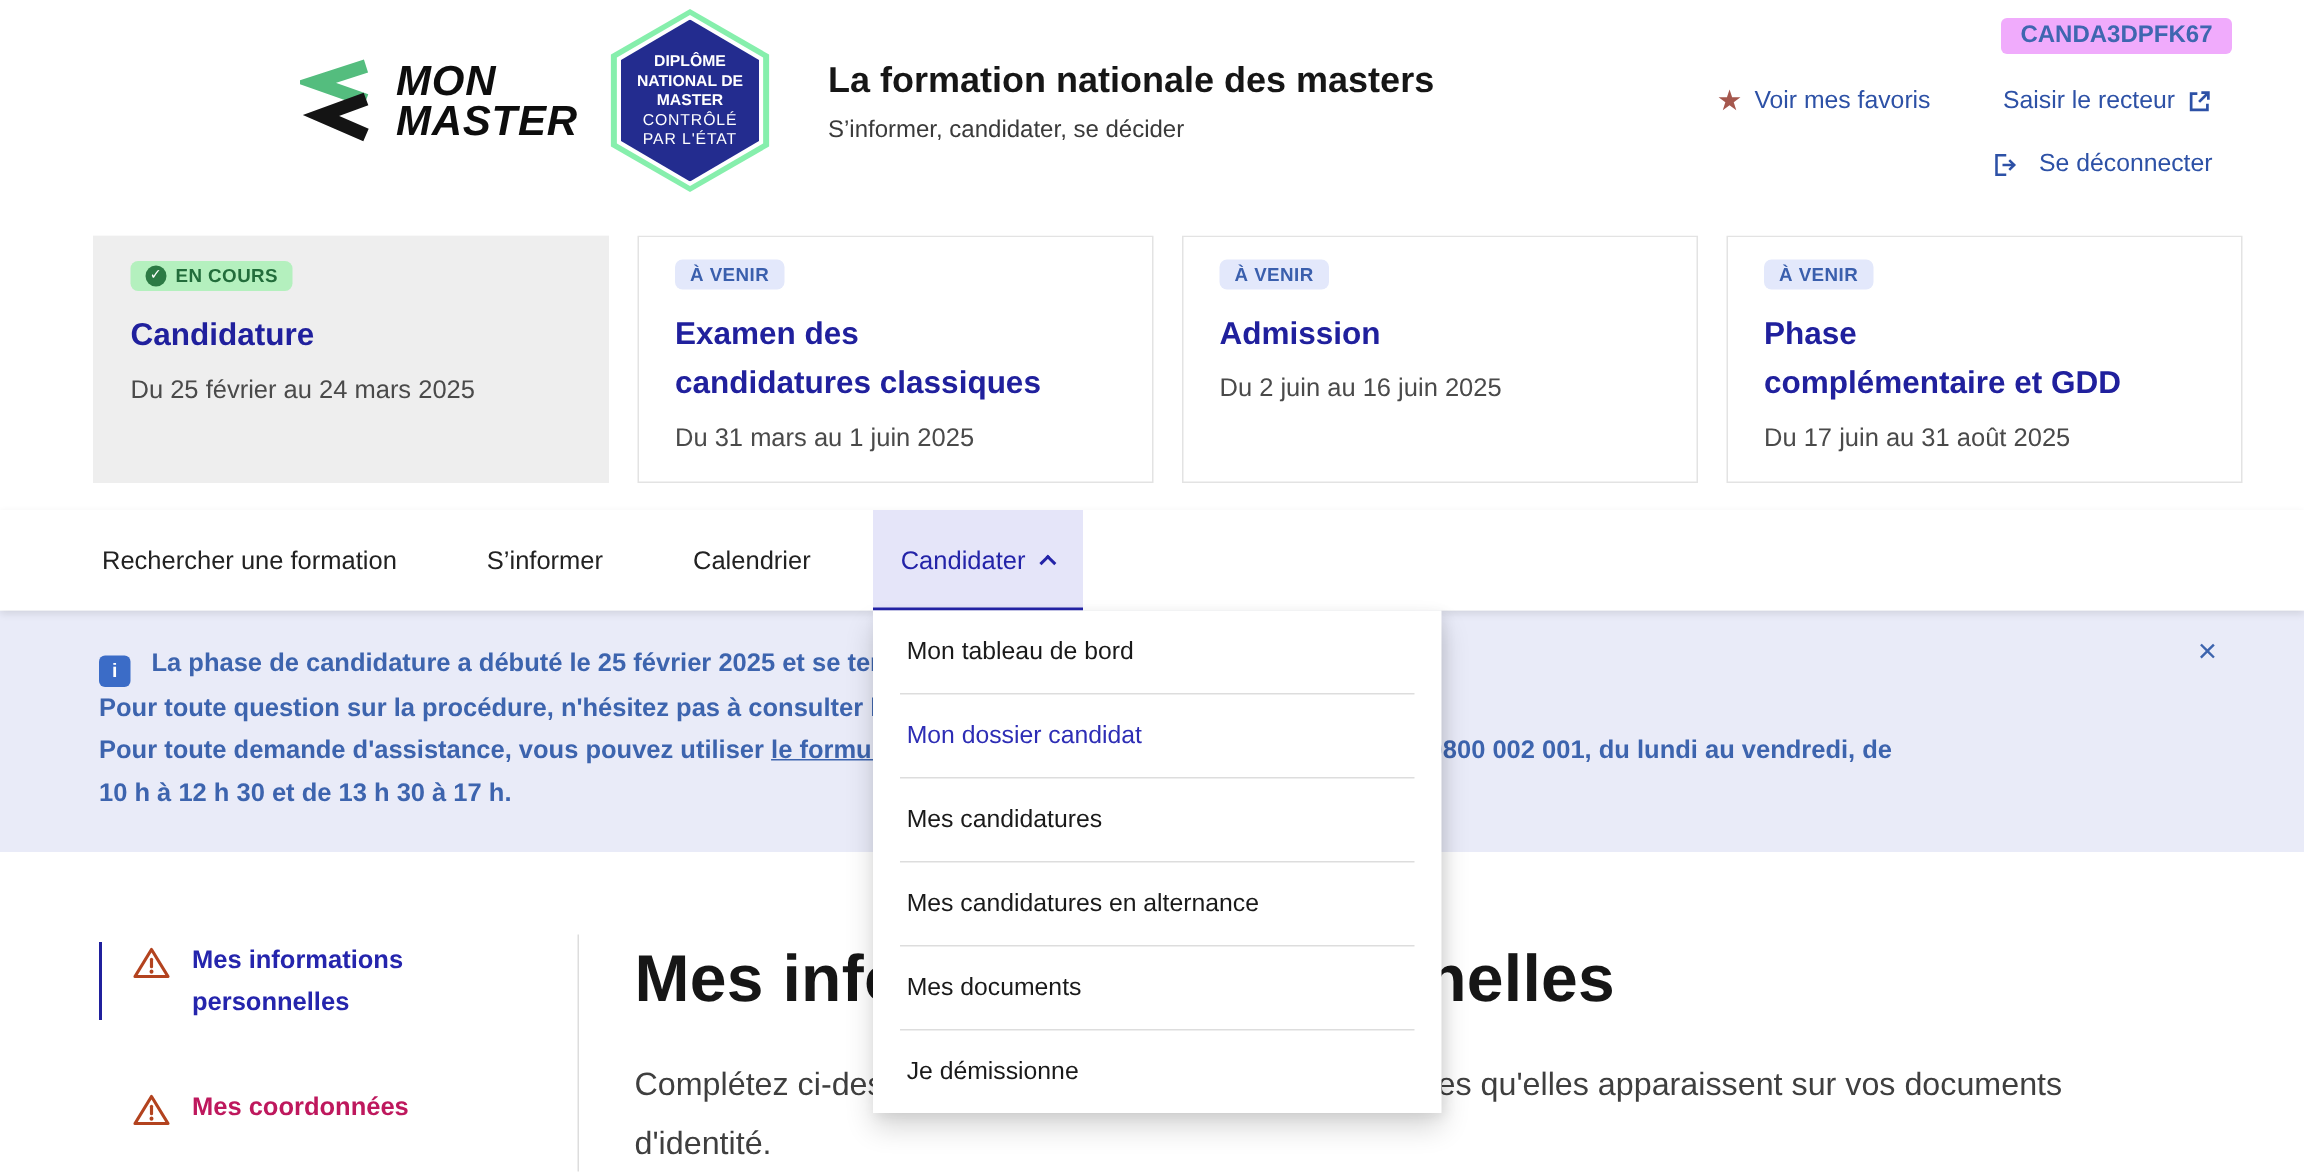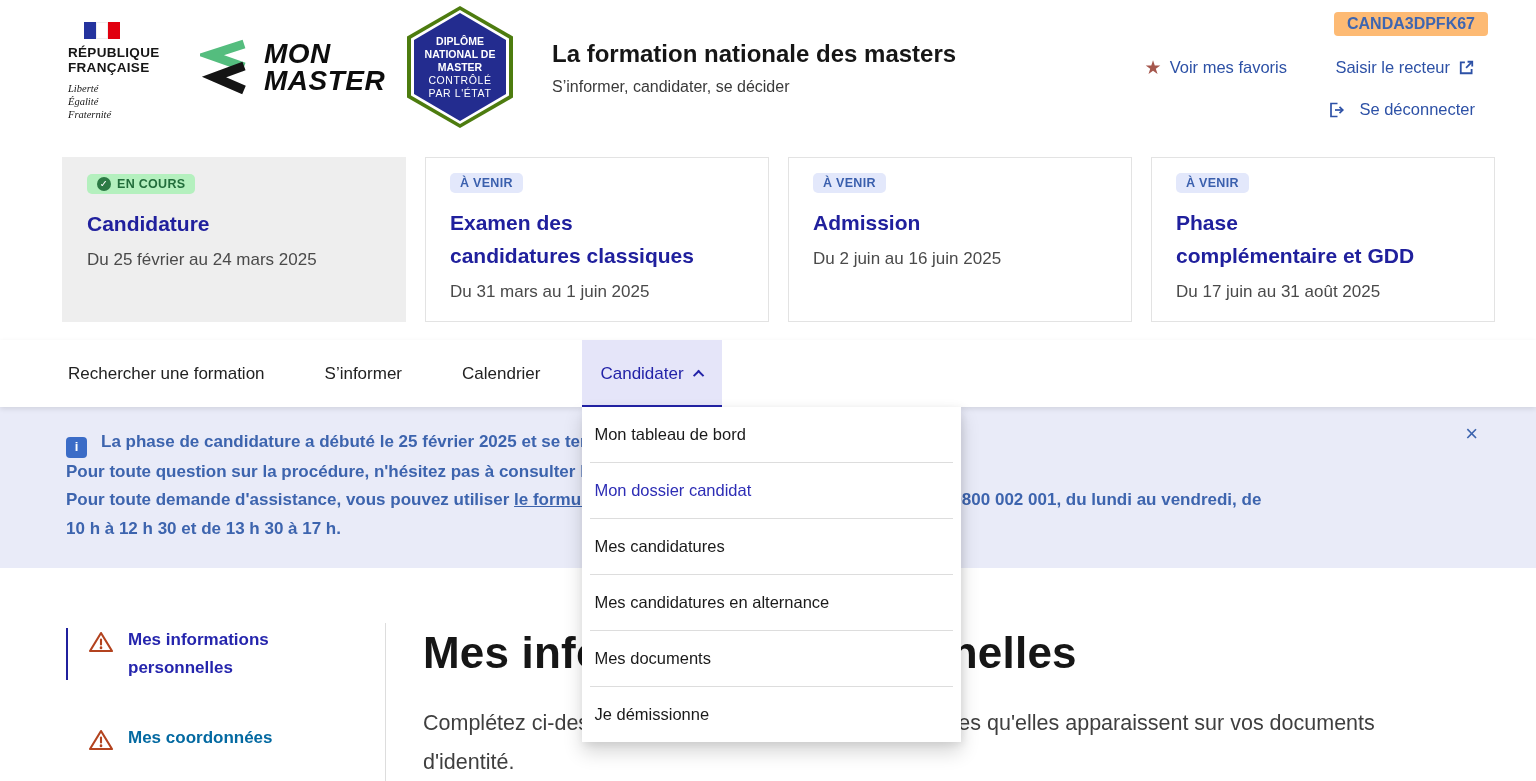--- a/index.html
+++ b/index.html
@@ -10,31 +10,31 @@
   .header { position:relative; height:157px; background:#fff; }
   .gov-logo { position:absolute; left:68px; top:22px; width:110px; }
   .flag { display:flex; margin-left:16px; margin-bottom:6px; height:17px; }
   .flag span { width:12px; height:17px; display:block; }
   .flag .b { background:#24339e; } .flag .w { background:#fff; border:1px solid #eee; } .flag .r { background:#e1000f; }
   .rf-name { font-weight:bold; font-size:13.5px; letter-spacing:.3px; line-height:15px; color:#161616; }
   .motto { margin-top:7px; font-family:"Liberation Serif","DejaVu Serif",serif; font-style:italic; font-size:10.5px; line-height:13px; color:#161616; }
   .brand { position:absolute; left:200px; top:38px; display:flex; align-items:center; gap:18px;font-style:italic; }
   .brand-text { font-weight:bold; font-size:28px; line-height:27px; letter-spacing:.5px; color:#0d0d0d; }
   .hexwrap { position:absolute; left:407px; top:6px; }
-  .hex { width:106px; height:122px; background:#4d7c0f; position:relative;
+  .hex { width:106px; height:122px; background:#86efac; position:relative;
     clip-path:polygon(50% 0,100% 25%,100% 75%,50% 100%,0 75%,0 25%);padding-left:32px; }
   .hex .l1 { position:absolute; inset:4px; background:#fff; clip-path:polygon(50% 0,100% 25%,100% 75%,50% 100%,0 75%,0 25%); }
   .hex .l2 { position:absolute; inset:7px; background:#232c8f; clip-path:polygon(50% 0,100% 25%,100% 75%,50% 100%,0 75%,0 25%);
     display:flex; flex-direction:column; align-items:center; justify-content:center; color:#fff; text-align:center; }
   .hex .bold-line { font-size:10.5px; font-weight:bold; line-height:13px; }
   .hex .light-line { font-size:10.5px; font-weight:normal; letter-spacing:.6px; line-height:13px; }
   .platform { position:absolute; left:552px; top:40px; }
   .platform h1 { font-size:24px; font-weight:bold; color:#161616; }
   .platform .sub { margin-top:10px; font-size:16px; color:#3a3a3a; }
-  .cand-badge { position:absolute; right:48px; top:12px; background:#fdba74; color:#3f66b0;
+  .cand-badge { position:absolute; right:48px; top:12px; background:#f0abfc; color:#3f66b0;
     font-weight:bold; font-size:16px; padding:3px 13px; border-radius:4px; }
   .hdr-links { position:absolute; right:0; top:55px; width:480px; }
   .hlink { color:#2d51a6; font-size:16.5px; font-weight:500; text-decoration:none; display:inline-flex; align-items:center; gap:8px; cursor:pointer; }
   .fav { position:absolute; right:249px; top:3px; }
   .rect { position:absolute; right:61px; top:3px; }
   .logout { position:absolute; right:61px; top:45px;gap:12px; }
   .star { color:#a5574d; font-size:19px; line-height:19px; }
 
   
   .cards { display:flex; gap:19px; padding-left:62px; margin-top:0; }
@@ -58,68 +58,52 @@
     color:#222; cursor:pointer; white-space:nowrap; }
   .nav-item.active { position:relative; background:#e5e5f9; color:#2323a8; font-weight:500; }
   .nav-item.active::after { content:""; position:absolute; left:0; right:0; bottom:0; height:2px; background:#2323a8; }
   .chev-up { width:8px; height:8px; border-top:2px solid #2323a8; border-left:2px solid #2323a8;
     transform:rotate(45deg) translateY(2px); margin-left:12px; display:inline-block; }
 
   
   .dropdown { position:absolute; top:67px; left:0; width:379px; background:#fff; list-style:none;
     box-shadow:0 10px 18px rgba(0,0,0,.16), 2px 2px 8px rgba(0,0,0,.08); z-index:40; }
   .dropdown li { cursor:pointer; }
-  .dropdown li .inner { margin:0 8px; padding:18px 4px; font-size:16.5px; color:#1a1a1a; font-weight:400; }
+  .dropdown li .inner { margin:0 18px; padding:18px 4px; font-size:16.5px; color:#1a1a1a; font-weight:400; }
   .dropdown li + li .inner { border-top:1px solid #ddd; }
   .dropdown li.active .inner { color:#2d2db5; }
 
   
   .banner { position:relative; background:#e9ebf8; padding:21px 70px 25px 66px; }
   .banner .line { font-size:17px; font-weight:bold; color:#3d64ae; line-height:28.5px; }
   .info-ic { display:inline-flex; align-items:center; justify-content:center; width:21px; height:21px;
     border-radius:4px; background:#3b6cc7; color:#fff; font-size:13px; font-weight:bold;
     margin-right:14px; vertical-align:-4px; }
   .banner a.inline-link { color:#3d64ae; text-decoration:underline; cursor:pointer; }
   .close-x { position:absolute; right:58px; top:16px; background:none; border:none; font-size:22px;
     color:#3d64ae; cursor:pointer; line-height:22px; }
 
   
   .main { position:relative; height:221px; background:#fff; }
   .vdivider { position:absolute; left:385px; top:55px; bottom:0; width:1px; background:#ddd; }
   .side { position:absolute; left:66px; top:58px; width:290px; }
   .side-item { position:relative; display:flex; align-items:flex-start; gap:14px; padding-left:22px; cursor:pointer; }
   .side-item.active::before { content:""; position:absolute; left:0; top:2px; bottom:2px; width:2px; background:#20209d; }
-  .side-item .lbl { font-size:17px; font-weight:bold; line-height:28px; color:#0369a1; max-width:168px; }
+  .side-item .lbl { font-size:17px; font-weight:bold; line-height:28px; color:#be185d; max-width:168px; }
   .side-item.active .lbl { color:#2525ad; }
   .side-item + .side-item { margin-top:42px; }
   .warn { margin-top:4px; flex:none; }
   .content { position:absolute; left:423px; top:60px; width:990px; }
   .content h2 { font-size:44px; font-weight:bold; color:#161616; letter-spacing:.2px; }
   .content p { margin-top:26px; font-size:21.5px; line-height:39px; color:#3f3f3f; width:960px; }
 </style>
 </head>
 <body>
 
 <header class="header">
-  <div class="gov-logo">
-    <div class="flag">
-      <span class="b"></span>
-        <span class="w"></span>
-        <span class="r"></span>
-    </div>
-    <div class="rf-name">
-      <div>RÉPUBLIQUE</div>
-      <div>FRANÇAISE</div>
-    </div>
-    <div class="motto">
-      <div>Liberté</div>
-      <div>Égalité</div>
-      <div>Fraternité</div>
-    </div>
-  </div>
 
   <div class="brand">
     <svg width="46" height="58" viewBox="0 0 46 58">
       <path d="M44 6 L10 17 L44 29" fill="none" stroke="#54bd7e" stroke-width="9"></path>
       <path d="M44 28 L14 39 L44 52" fill="none" stroke="#141414" stroke-width="9"></path>
     </svg>
     <div class="brand-text">
       <div>MON</div>
       <div>MASTER</div>
     </div>

